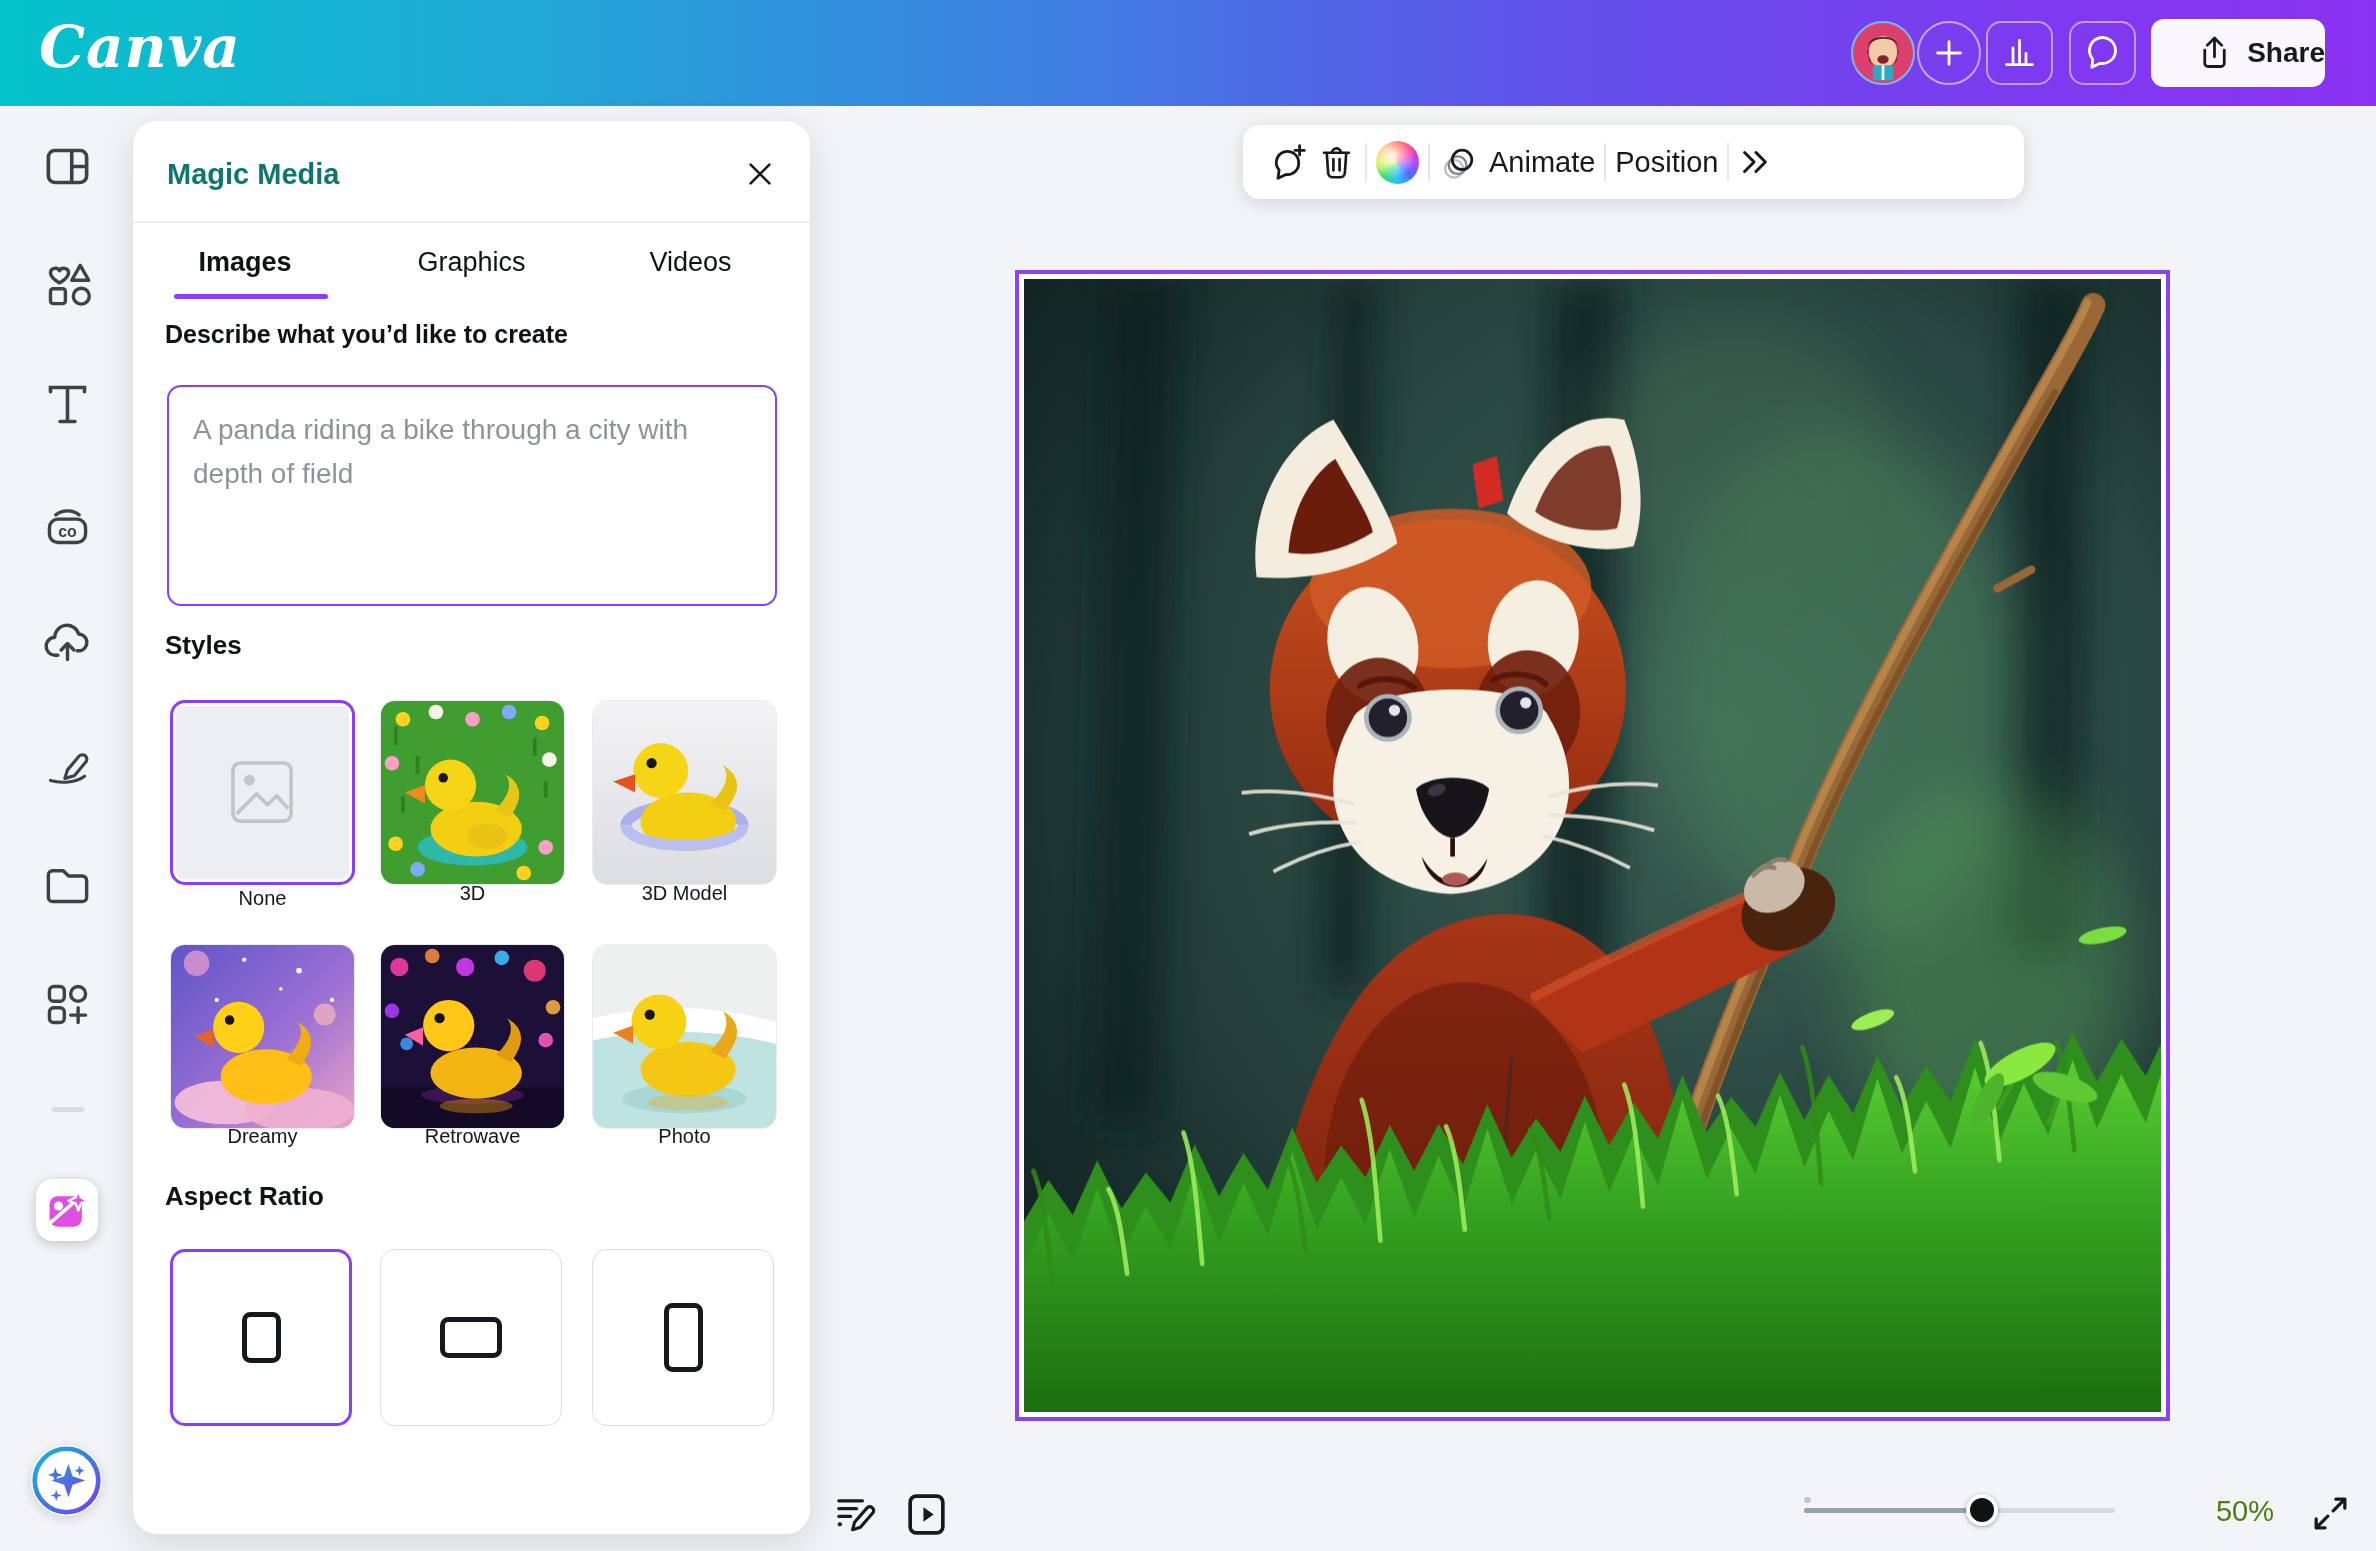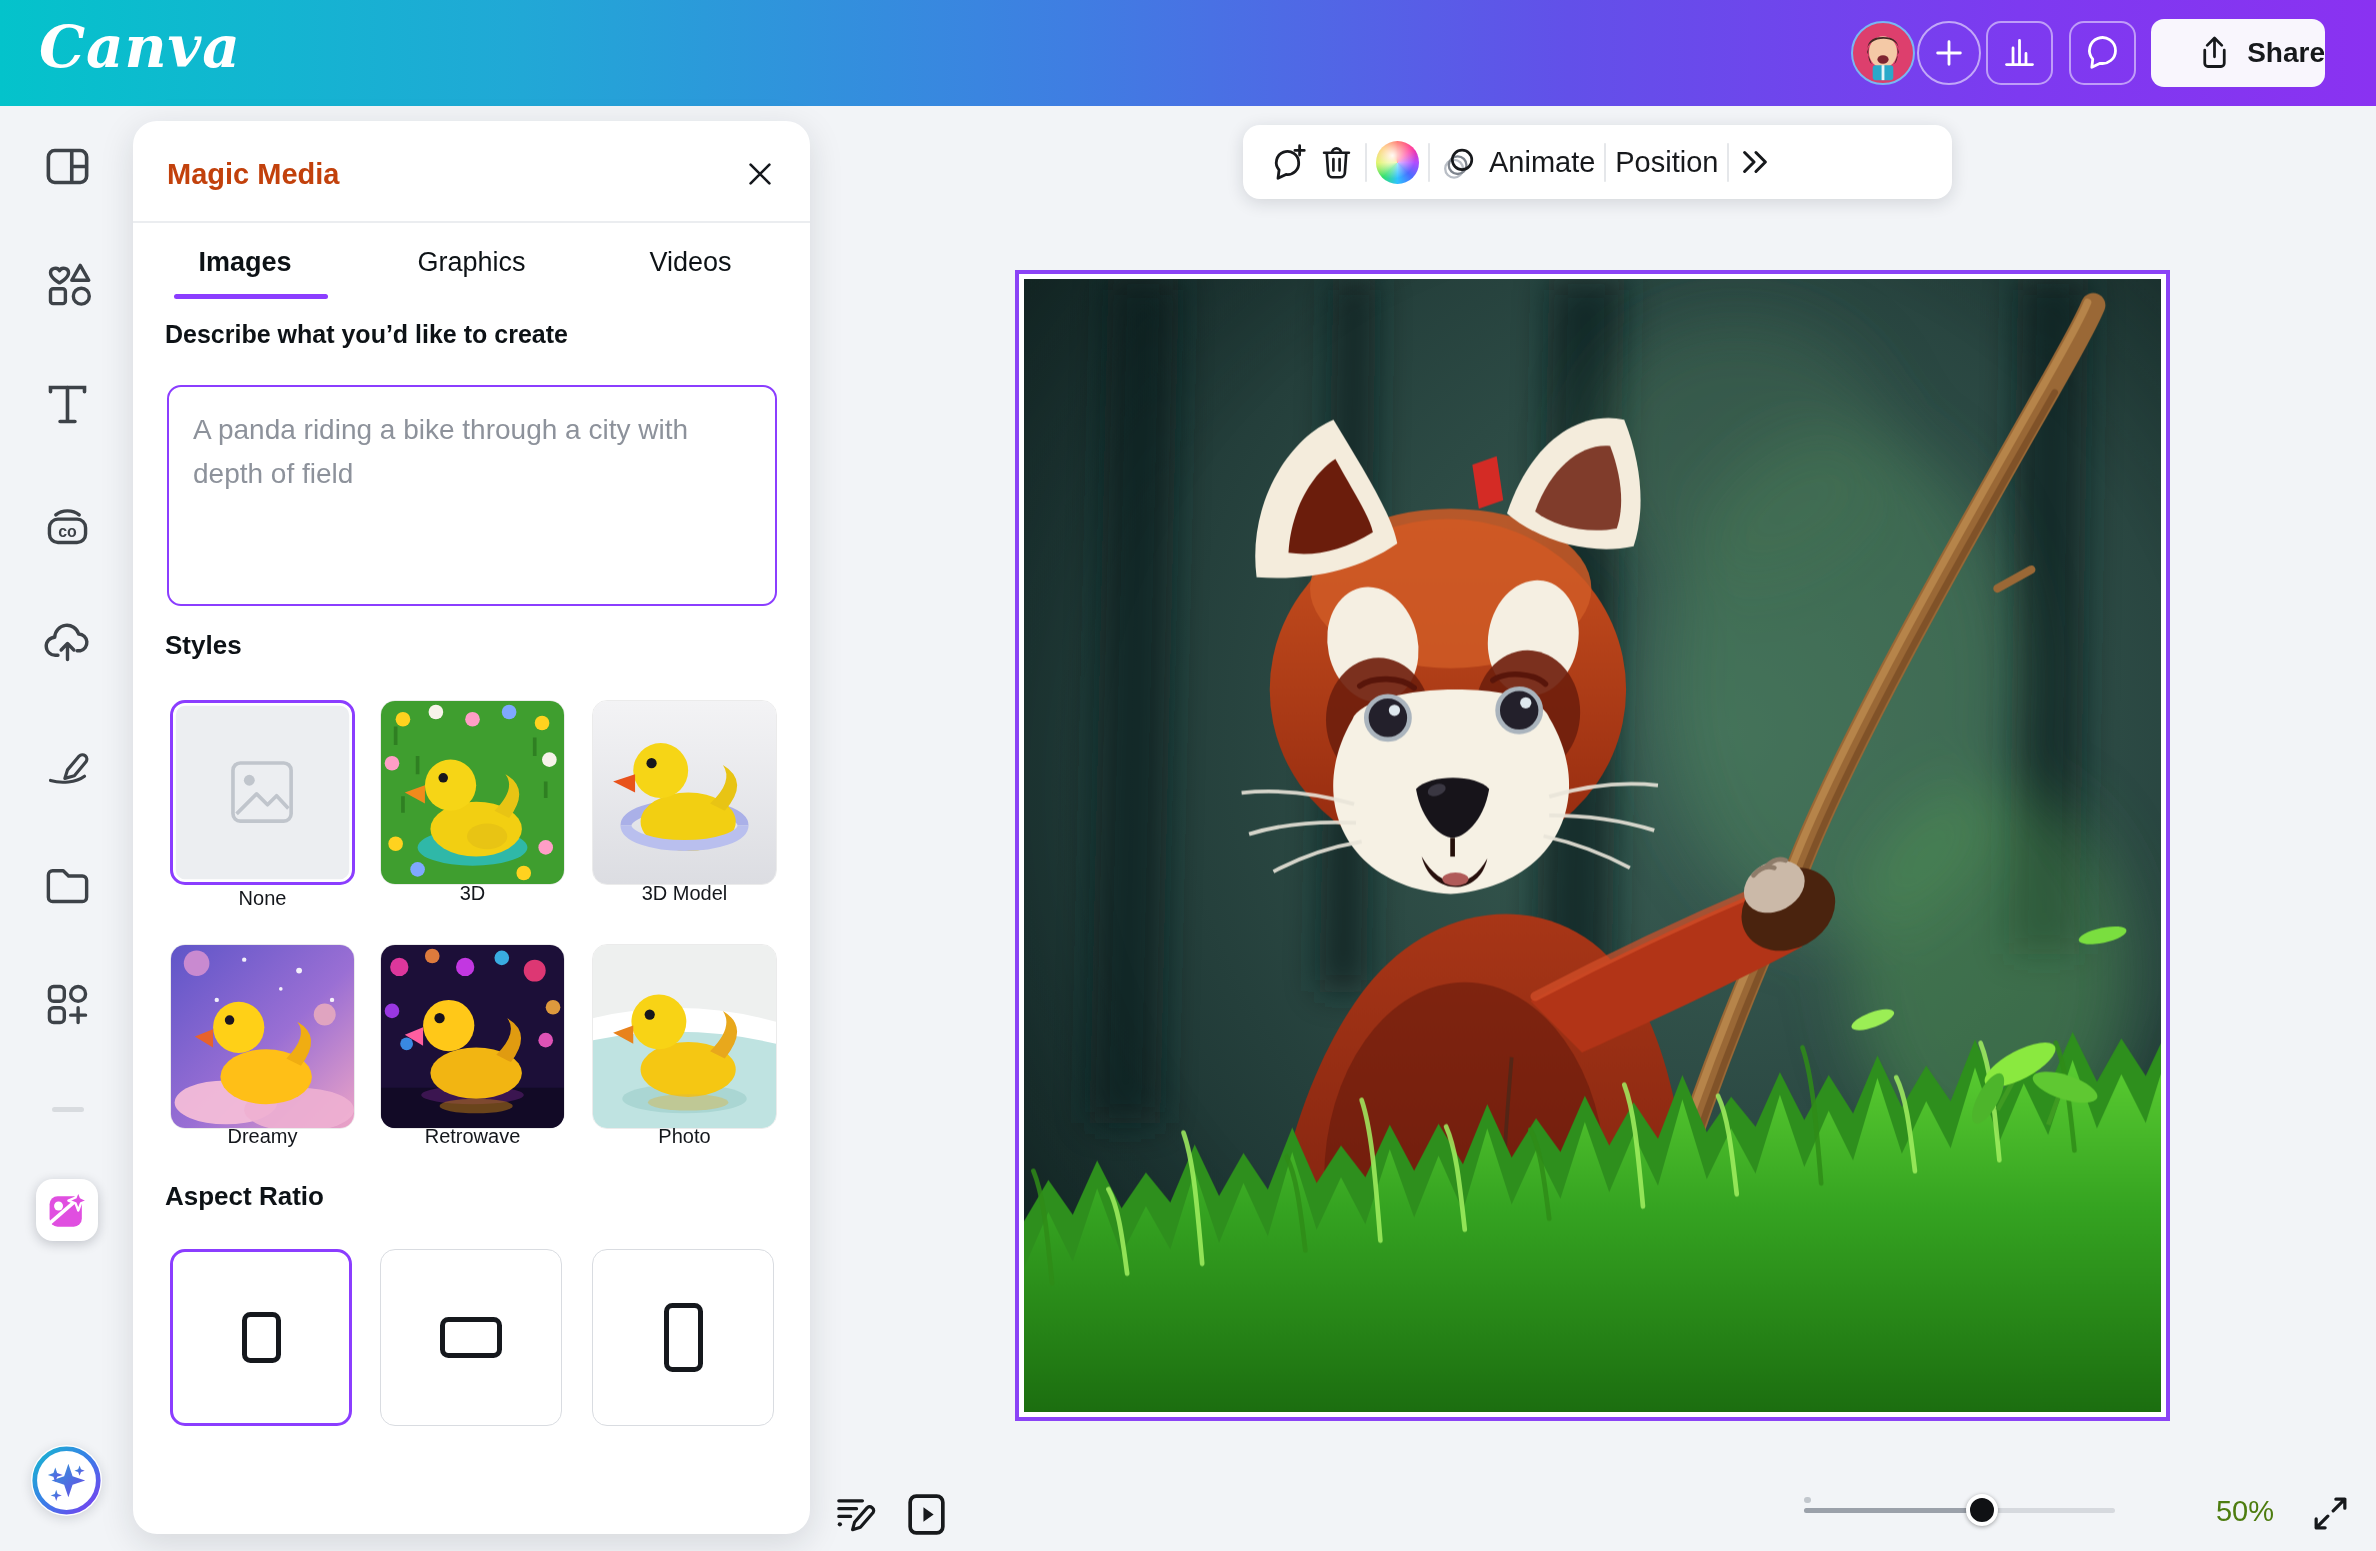--- a/index.html
+++ b/index.html
@@ -30,21 +30,21 @@
     display:flex;align-items:center;justify-content:center;cursor:pointer}
   .rail-divider{position:absolute;left:52px;top:1001px;width:32px;height:4.7px;border-radius:2.8px;background:#d8dbdf}
   .magic-btn{position:absolute;left:36px;top:1073px;width:62px;height:62px;border-radius:17px;background:#fff;
     box-shadow:0 2.8px 11.2px rgba(20,25,40,.22);display:flex;align-items:center;justify-content:center;cursor:pointer}
   .ai-btn{position:absolute;left:31px;top:1339px;width:71px;height:71px;border-radius:50%;background:#fff;cursor:pointer;
     box-shadow:0 2.8px 11.2px rgba(20,25,40,.15)}
 
   
   .panel{position:absolute;left:133px;top:121px;width:677px;height:1413px;background:#fff;border-radius:24px;
     box-shadow:0 9.4px 34px rgba(22,28,42,.13)}
-  .panel-title{position:absolute;left:34px;top:37px;font-size:29px;font-weight:700;color:#c2410c}
+  .panel-title{position:absolute;left:34px;top:37px;font-size:29px;font-weight:700;color:#0f766e}
   .panel-close{position:absolute;right:28px;top:30px;width:45px;height:45px;border-radius:9.4px;
     display:flex;align-items:center;justify-content:center;cursor:pointer}
   .panel-divider{position:absolute;left:0;top:100px;width:100%;height:1.9px;background:#ebedf0}
   .tab{position:absolute;top:126px;font-size:27px;color:#0d1216;text-align:center;cursor:pointer}
   .tab.active{font-weight:700}
   .tab-underline{position:absolute;left:41px;top:173px;width:154px;height:4.7px;border-radius:2.8px;background:#8b3dff}
   .describe-label{position:absolute;left:32px;top:199px;font-size:25px;font-weight:700;color:#0d1216}
   .prompt{position:absolute;left:34px;top:264px;width:610px;height:221px;border:2.8px solid #8b3dff;border-radius:14px;
     padding:20.6px 24px;font-family:"Liberation Sans",sans-serif;font-size:28px;line-height:44px;color:#0d1216;
     resize:none;outline:none;background:#fff}
@@ -62,21 +62,21 @@
   .glyph.square{width:39px;height:51px}
   .glyph.landscape{width:62px;height:41px}
   .glyph.portrait{width:39px;height:69px}
 
   
   .canvas-wrap{position:absolute;left:1015px;top:270px;width:1155px;height:1151px;background:#fff;
     border:4.7px solid #8b43f6;padding:4.7px;cursor:pointer}
   .artwork{width:100%;height:100%;display:block}
 
   
-  .toolbar{position:absolute;left:1243px;top:125px;width:709px;height:74px;background:#fff;border-radius:17px;
+  .toolbar{position:absolute;left:1243px;top:125px;width:781px;height:74px;background:#fff;border-radius:17px;
     box-shadow:0 3.7px 17px rgba(22,28,42,.14);display:flex;align-items:center;padding:0 24px;gap:9px}
   .tool-btn{display:flex;align-items:center;justify-content:center;gap:11.2px;cursor:pointer;color:#17191c;
     font-size:29px}
   .tool-divider{width:1.9px;height:39px;background:#e5e7ea;border-radius:0.9px}
   .color-wheel{width:43px;height:43px;border-radius:50%;
     background:radial-gradient(circle at 38% 34%,rgba(255,255,255,.95),rgba(255,255,255,0) 60%),
     conic-gradient(#ff3b30,#ff2d95,#b04cff,#4a6cff,#2fc2ff,#2fe06b,#d8f03a,#ffb02e,#ff3b30)}
 
   
   .status-btn{position:absolute;display:flex;align-items:center;justify-content:center;cursor:pointer}

